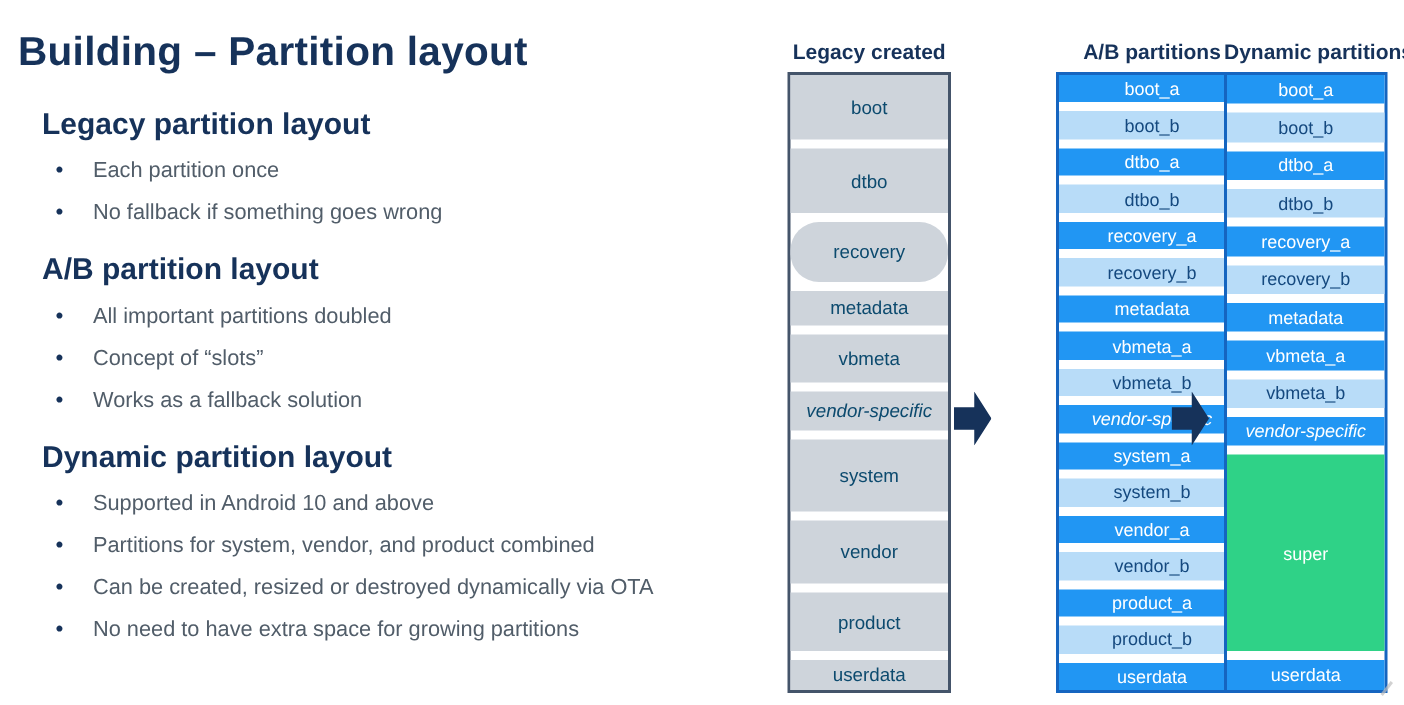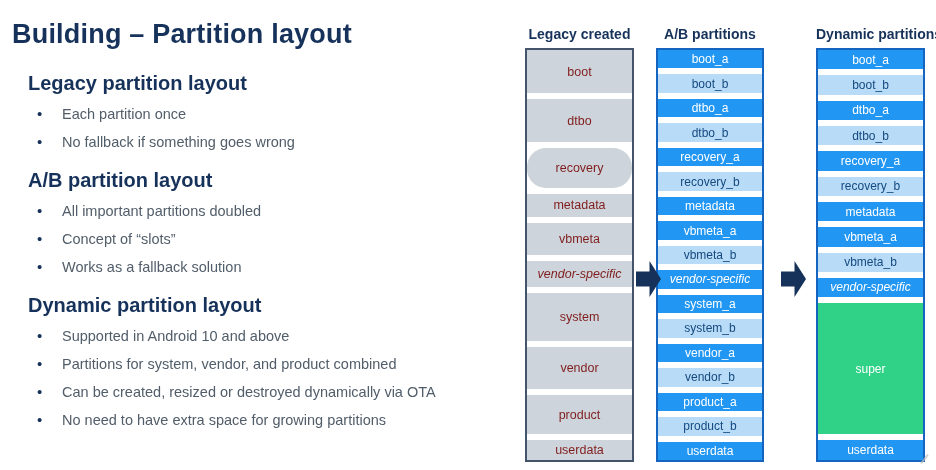--- a/index.html
+++ b/index.html
@@ -17,31 +17,31 @@
   .tsection:first-child{margin-top:0;}
   .blist{list-style:none;margin:7px 0 0 0;padding:0;}
   .blist li{position:relative;padding-left:34px;font-size:14.5px;line-height:28px;
             color:var(--body-text);white-space:nowrap;}
   .blist li::before{content:"\2022";position:absolute;left:9px;top:0;
                     color:var(--navy);font-size:15px;}
 
   
   .pcol{position:absolute;top:26px;height:436px;}
   .pcol-1{left:525px;width:109px;}
-  .pcol-2{left:656px;width:108px;}
+  .pcol-2{left:704px;width:128px;}
   .pcol-3{left:816px;width:109px;}
   .pcol-h{height:22px;font-size:14px;font-weight:bold;color:var(--navy);
           text-align:center;white-space:nowrap;line-height:16px;}
   .stack{display:flex;flex-direction:column;gap:6px;height:414px;
          box-sizing:border-box;background:#fff;}
   .legacy .stack{border:2px solid var(--gray-border);}
   .blue .stack{border:2px solid var(--blue-border);}
   .seg{flex-basis:0;display:flex;align-items:center;justify-content:center;
        font-size:12px;overflow:hidden;white-space:nowrap;}
-  .seg.gray{background:var(--gray-fill);color:#7f1d1d;font-size:12.5px;}
+  .seg.gray{background:var(--gray-fill);color:#0c4a6e;font-size:12.5px;}
   .seg.dark{background:var(--blue-dark);color:#fff;}
   .seg.light{background:var(--blue-light);color:#15497f;}
   .seg.green{background:var(--green);color:#fff;}
   .seg.it{font-style:italic;}
 
   
   .block-arrow{position:absolute;width:25px;height:36px;background:var(--navy);
                clip-path:polygon(0 29%,54% 29%,54% 0,100% 50%,54% 100%,54% 71%,0 71%);}
   #arrow1{left:636px;top:261px;}
   #arrow2{left:781px;top:261px;}

